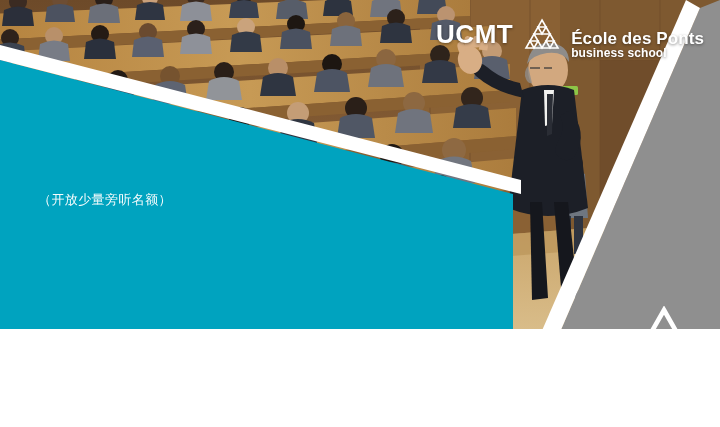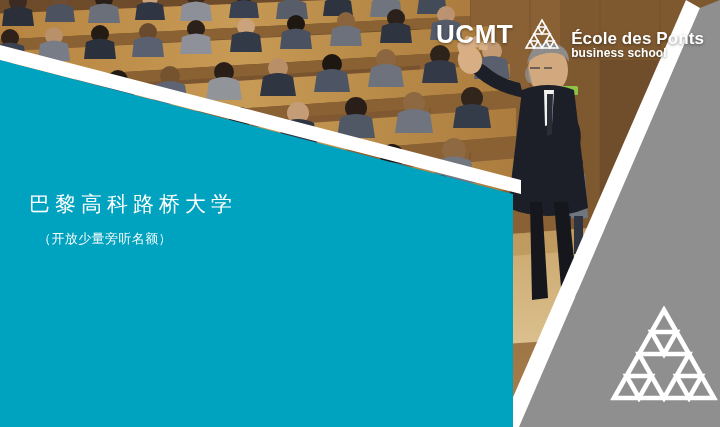--- a/index.html
+++ b/index.html
@@ -1,18 +1,18 @@
 <!DOCTYPE html>
 <html><head>
 <meta charset="utf-8">
 <style>
   html,body{margin:0;padding:0;background:#fff;}
   body{font-family:"Liberation Sans","DejaVu Sans",sans-serif;}
   .poster{
-    position:relative;width:720px;height:427px;overflow:hidden;
+    position:relative;width:720px;height:329px;overflow:hidden;
     background:#8f8f8f;
   }
 
   
   .photo{position:absolute;inset:0;overflow:hidden;background:#6b4a2d;}
   .photo svg{display:block;width:720px;height:427px;}
 
   
   .shapes{position:absolute;inset:0;}
   .shapes svg{display:block;width:720px;height:427px;}
@@ -497,17 +497,16 @@
         </g>
       </svg>
     </span>
     <span class="eprl">
       <span class="l1">École des Ponts</span>
       <span class="l2">business school</span>
     </span>
   </div>
 
   <div class="copy">
-    <p class="kicker">巴黎高科路桥大学</p>
     <p class="note">（开放少量旁听名额）</p>
   </div>
 
 </div>
 
 </body></html>

